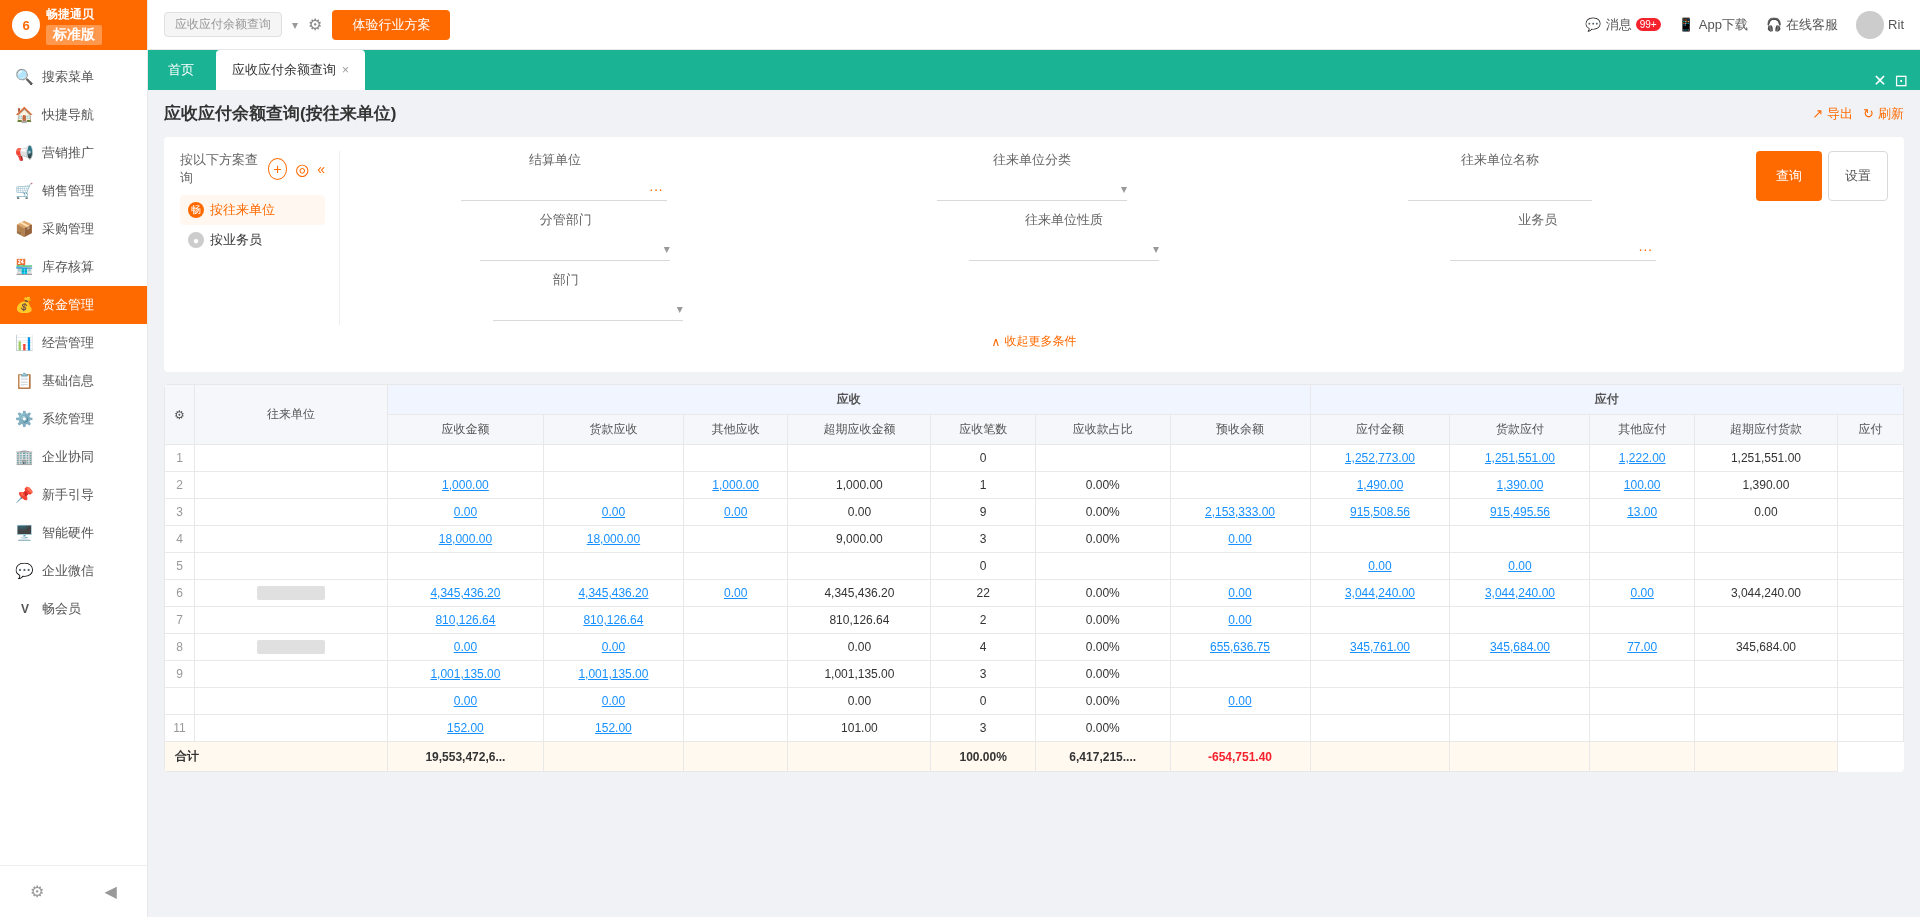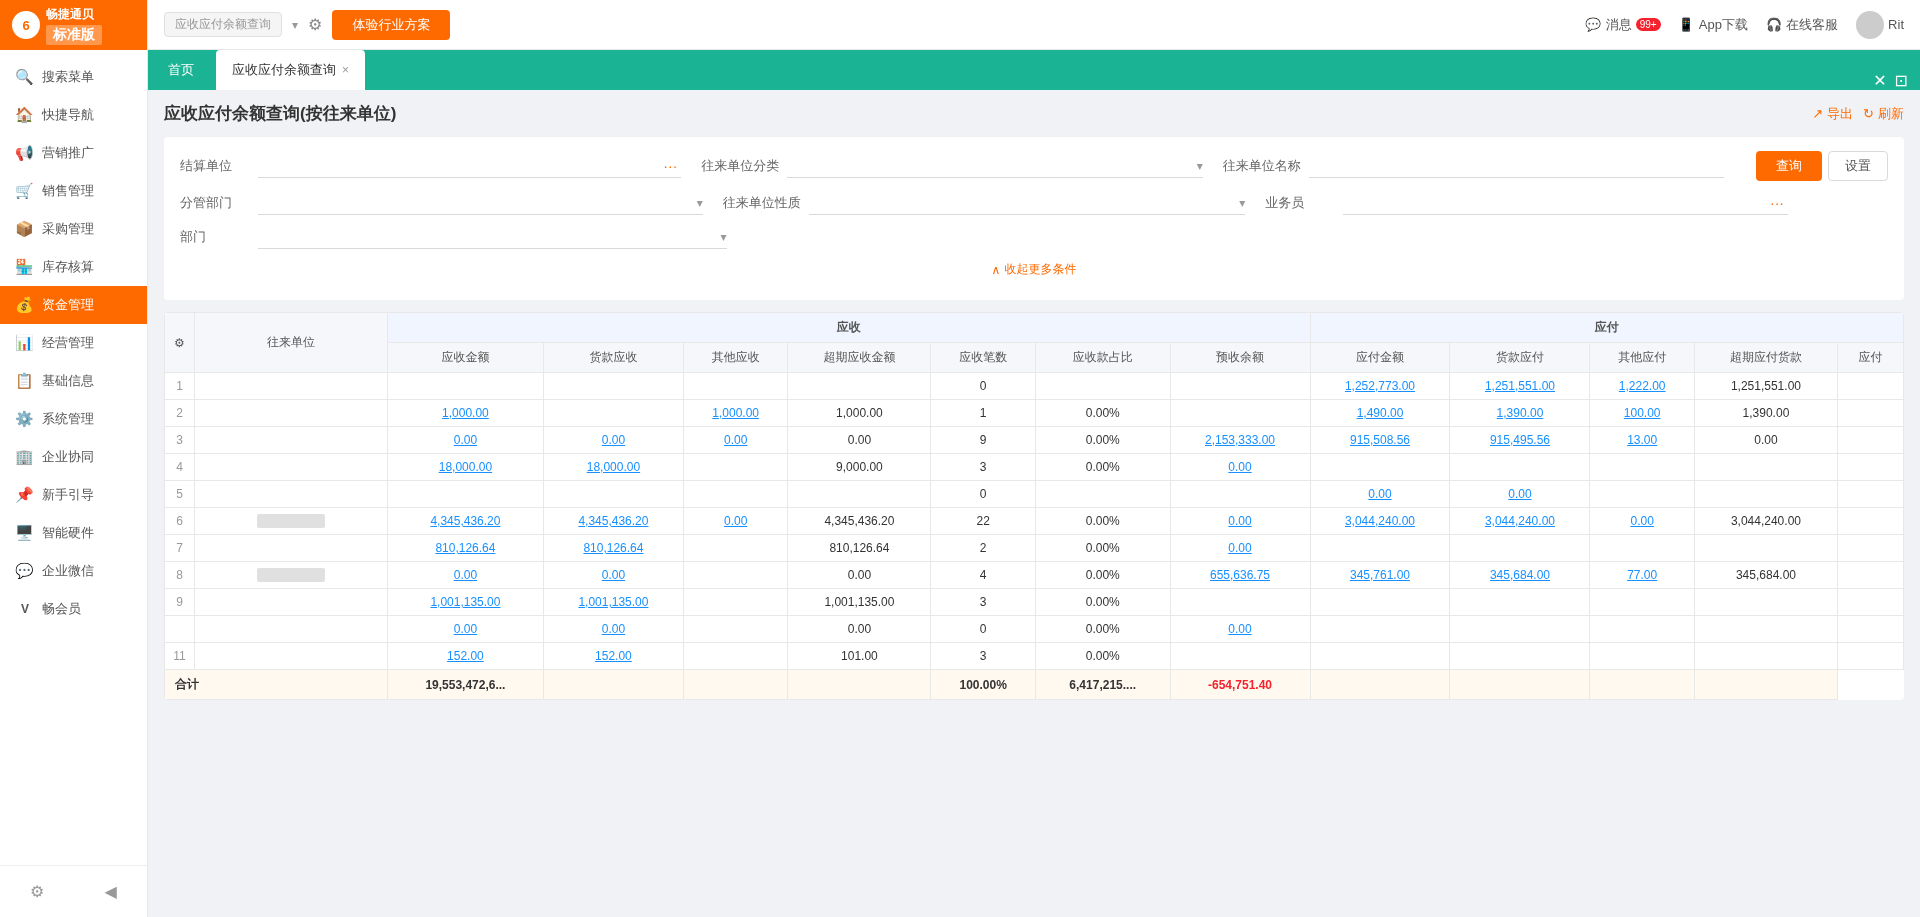--- a/index.html
+++ b/index.html
@@ -61,21 +61,21 @@
     
     .page-header { display: flex; align-items: center; justify-content: space-between; margin-bottom: 12px; }
     .page-title { font-size: 17px; font-weight: bold; color: #333; }
     .page-actions { display: flex; gap: 10px; align-items: center; }
     .action-btn { display: flex; align-items: center; gap: 4px; color: #ff6a00; font-size: 13px; cursor: pointer; background: none; border: none; }
 
     
     .filter-panel { background: #fff; border-radius: 4px; padding: 14px 16px; margin-bottom: 12px; }
     .filter-label { color: #666; font-size: 13px; }
     .filter-add-btn { width: 22px; height: 22px; border: 1px solid #ff6a00; color: #ff6a00; border-radius: 50%; display: flex; align-items: center; justify-content: center; cursor: pointer; font-size: 14px; }
-    .filter-row { display: flex; align-items: center; gap: 8px; }
+    .filter-row { display: flex; align-items: center; gap: 8px; flex-direction: column; }
     .filter-field-label { color: #666; font-size: 13px; white-space: nowrap; min-width: 70px; }
     .filter-input-with-btn { flex: 1; display: flex; align-items: center; border-bottom: 1px solid #d9d9d9; }
     .filter-input-with-btn input { border: none; outline: none; flex: 1; font-size: 13px; padding: 4px 4px; background: transparent; }
     .filter-dots { color: #ff6a00; cursor: pointer; font-size: 14px; padding: 0 4px; }
     .filter-chevron { color: #999; font-size: 12px; cursor: pointer; }
     .collapse-bar { display: flex; align-items: center; justify-content: center; padding: 8px 0; color: #ff6a00; cursor: pointer; font-size: 12px; gap: 4px; }
 
     
     .filter-layout { display: flex; gap: 0; }
     .filter-left { width: 160px; min-width: 160px; border-right: 1px solid #eee; padding-right: 14px; }
@@ -245,20 +245,38 @@
         <button class="action-btn">
           <span>↻</span>
           <span>刷新</span>
         </button>
       </div>
     </div>
 
     <div class="filter-panel">
       <div class="filter-layout">
 
+        <div class="filter-left">
+          <div style="display:flex;align-items:center;gap:8px;margin-bottom:4px;">
+            <span class="filter-label">按以下方案查询</span>
+            <span class="filter-add-btn">+</span>
+            <span style="color:#ff6a00;cursor:pointer;font-size:16px;">◎</span>
+            <span style="color:#ff6a00;cursor:pointer;font-size:14px;">«</span>
+          </div>
+          <div class="scheme-list">
+            <div class="scheme-item active">
+              <span class="scheme-icon">畅</span>
+              <span>按往来单位</span>
+            </div>
+            <div class="scheme-item">
+              <span class="scheme-icon2">●</span>
+              <span>按业务员</span>
+            </div>
+          </div>
+        </div>
 
         <div class="filter-right">
           <div style="display:flex;gap:20px;margin-bottom:10px;">
 
             <div class="filter-row" style="flex:1;">
               <span class="filter-field-label">结算单位</span>
               <div class="filter-input-with-btn">
                 <input class="" type="text" style="">
                 <span class="filter-dots">···</span>
               </div>

